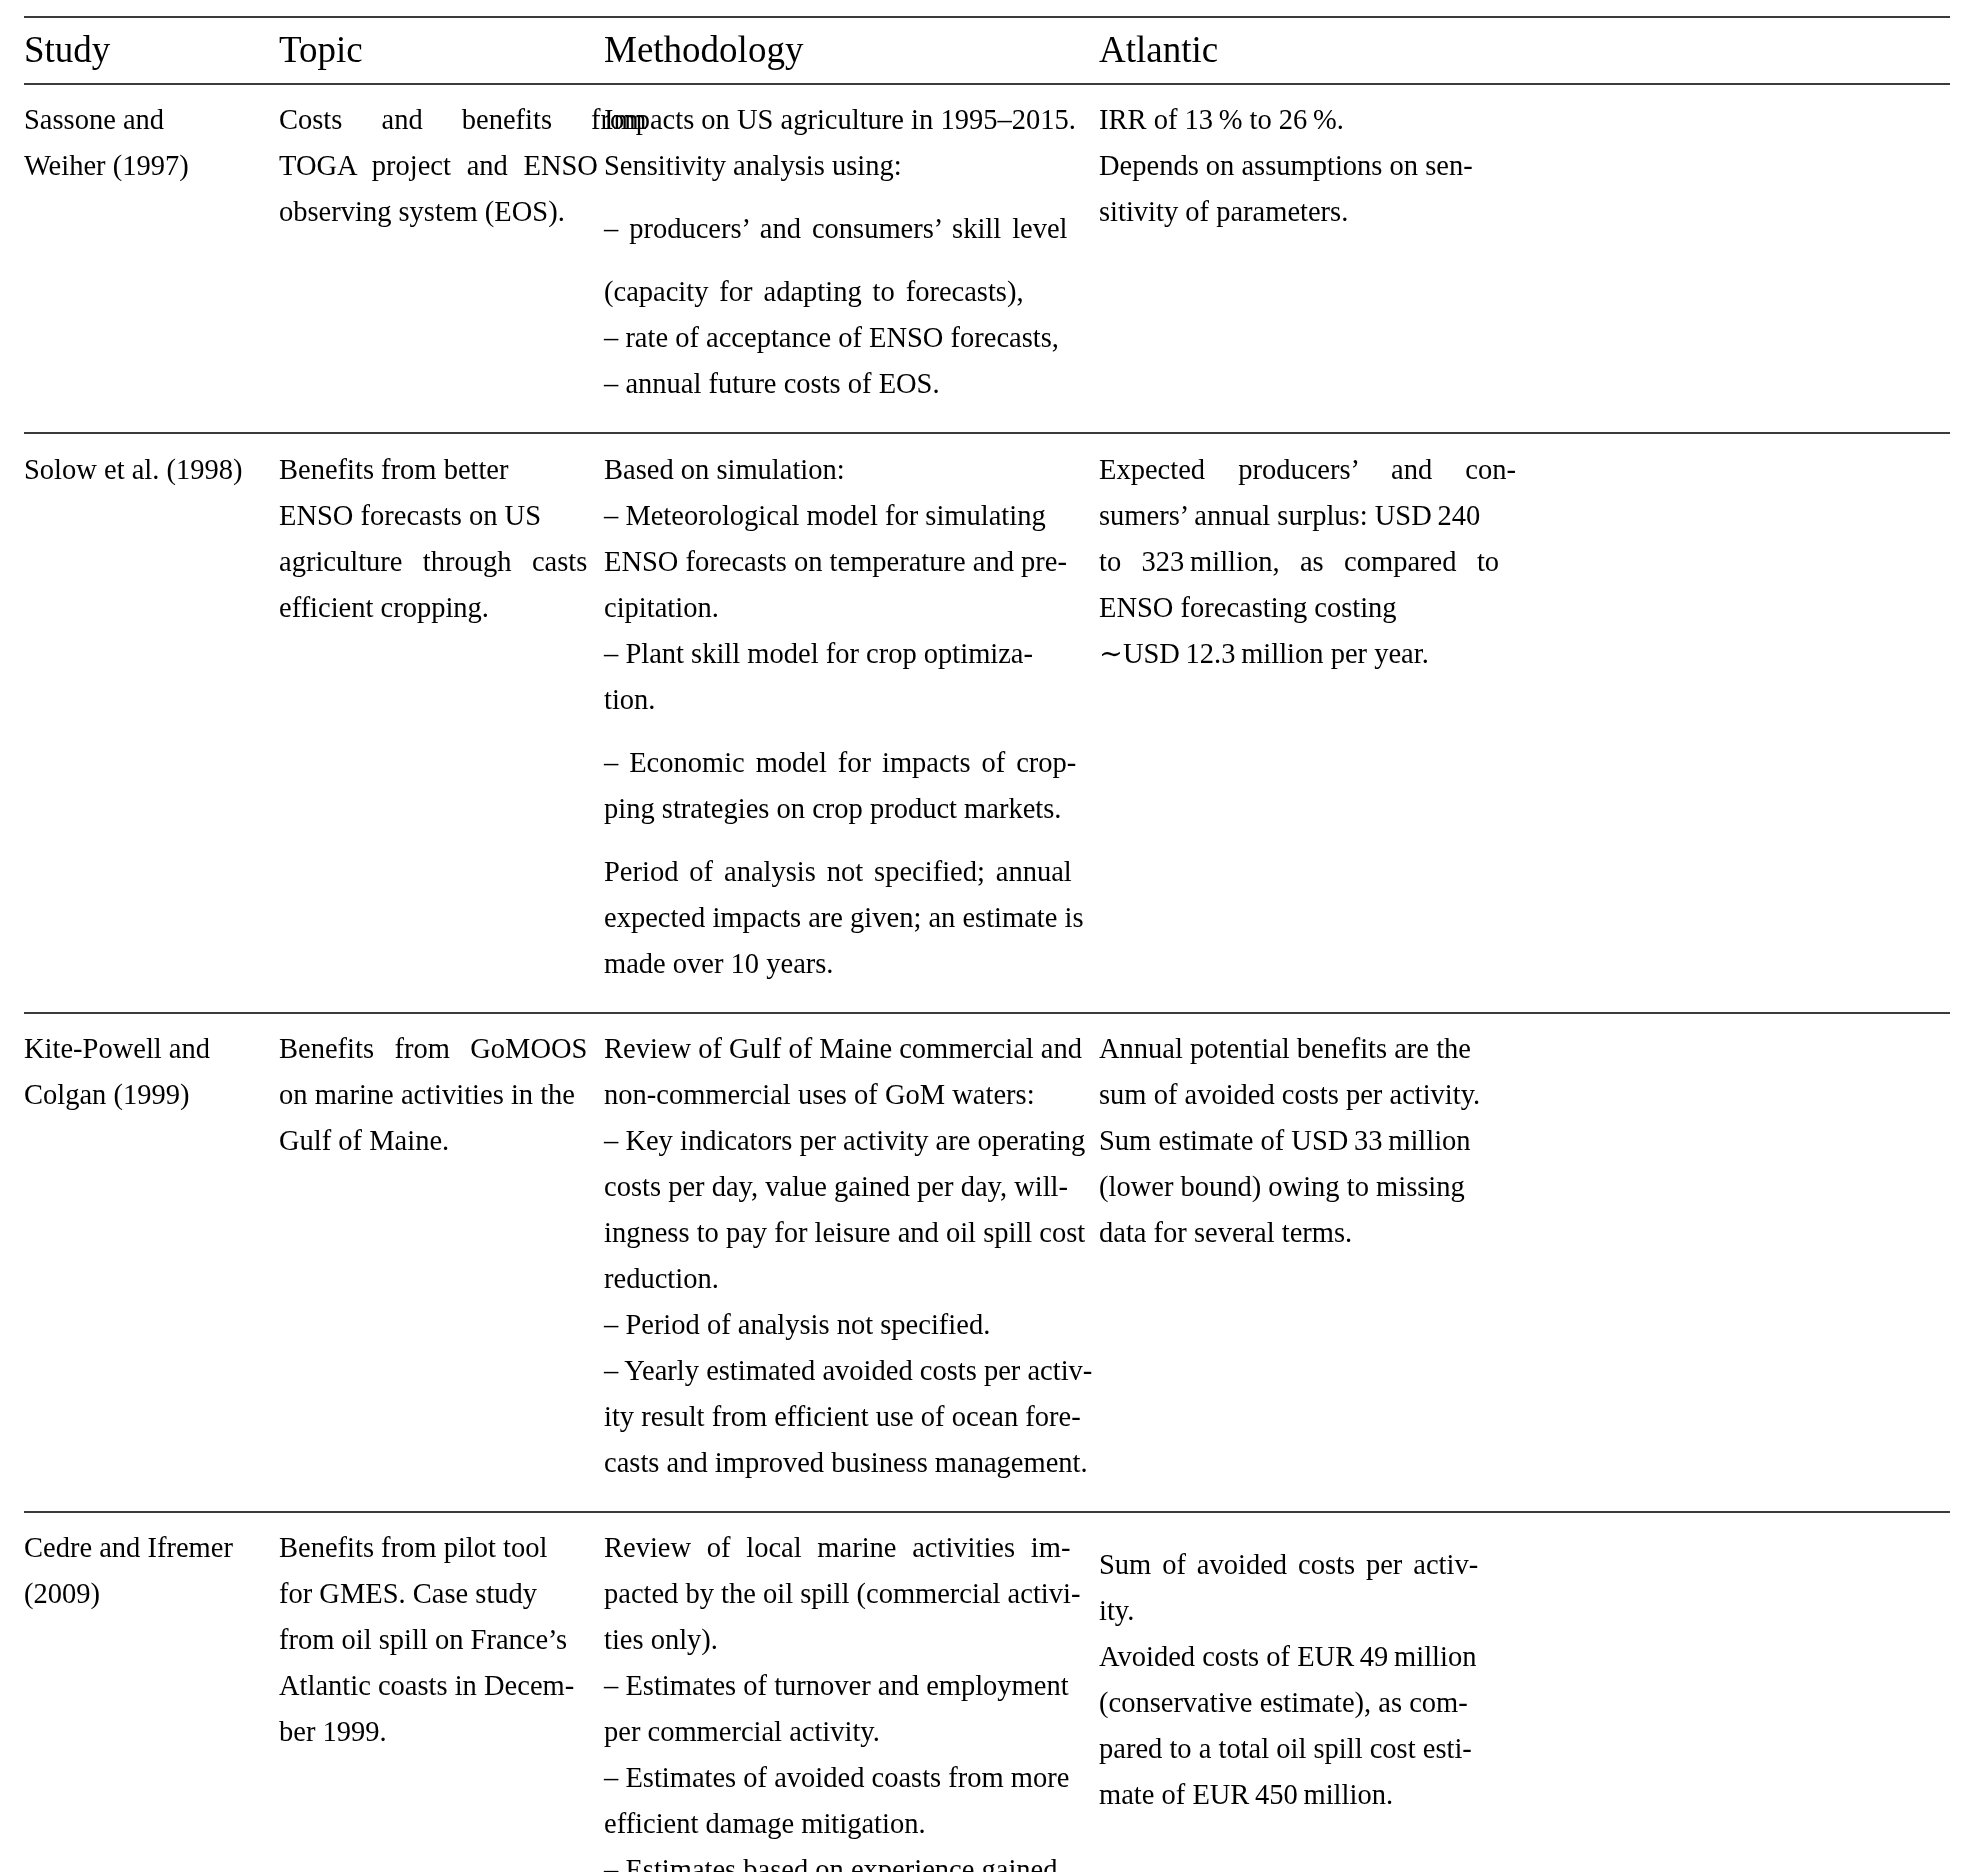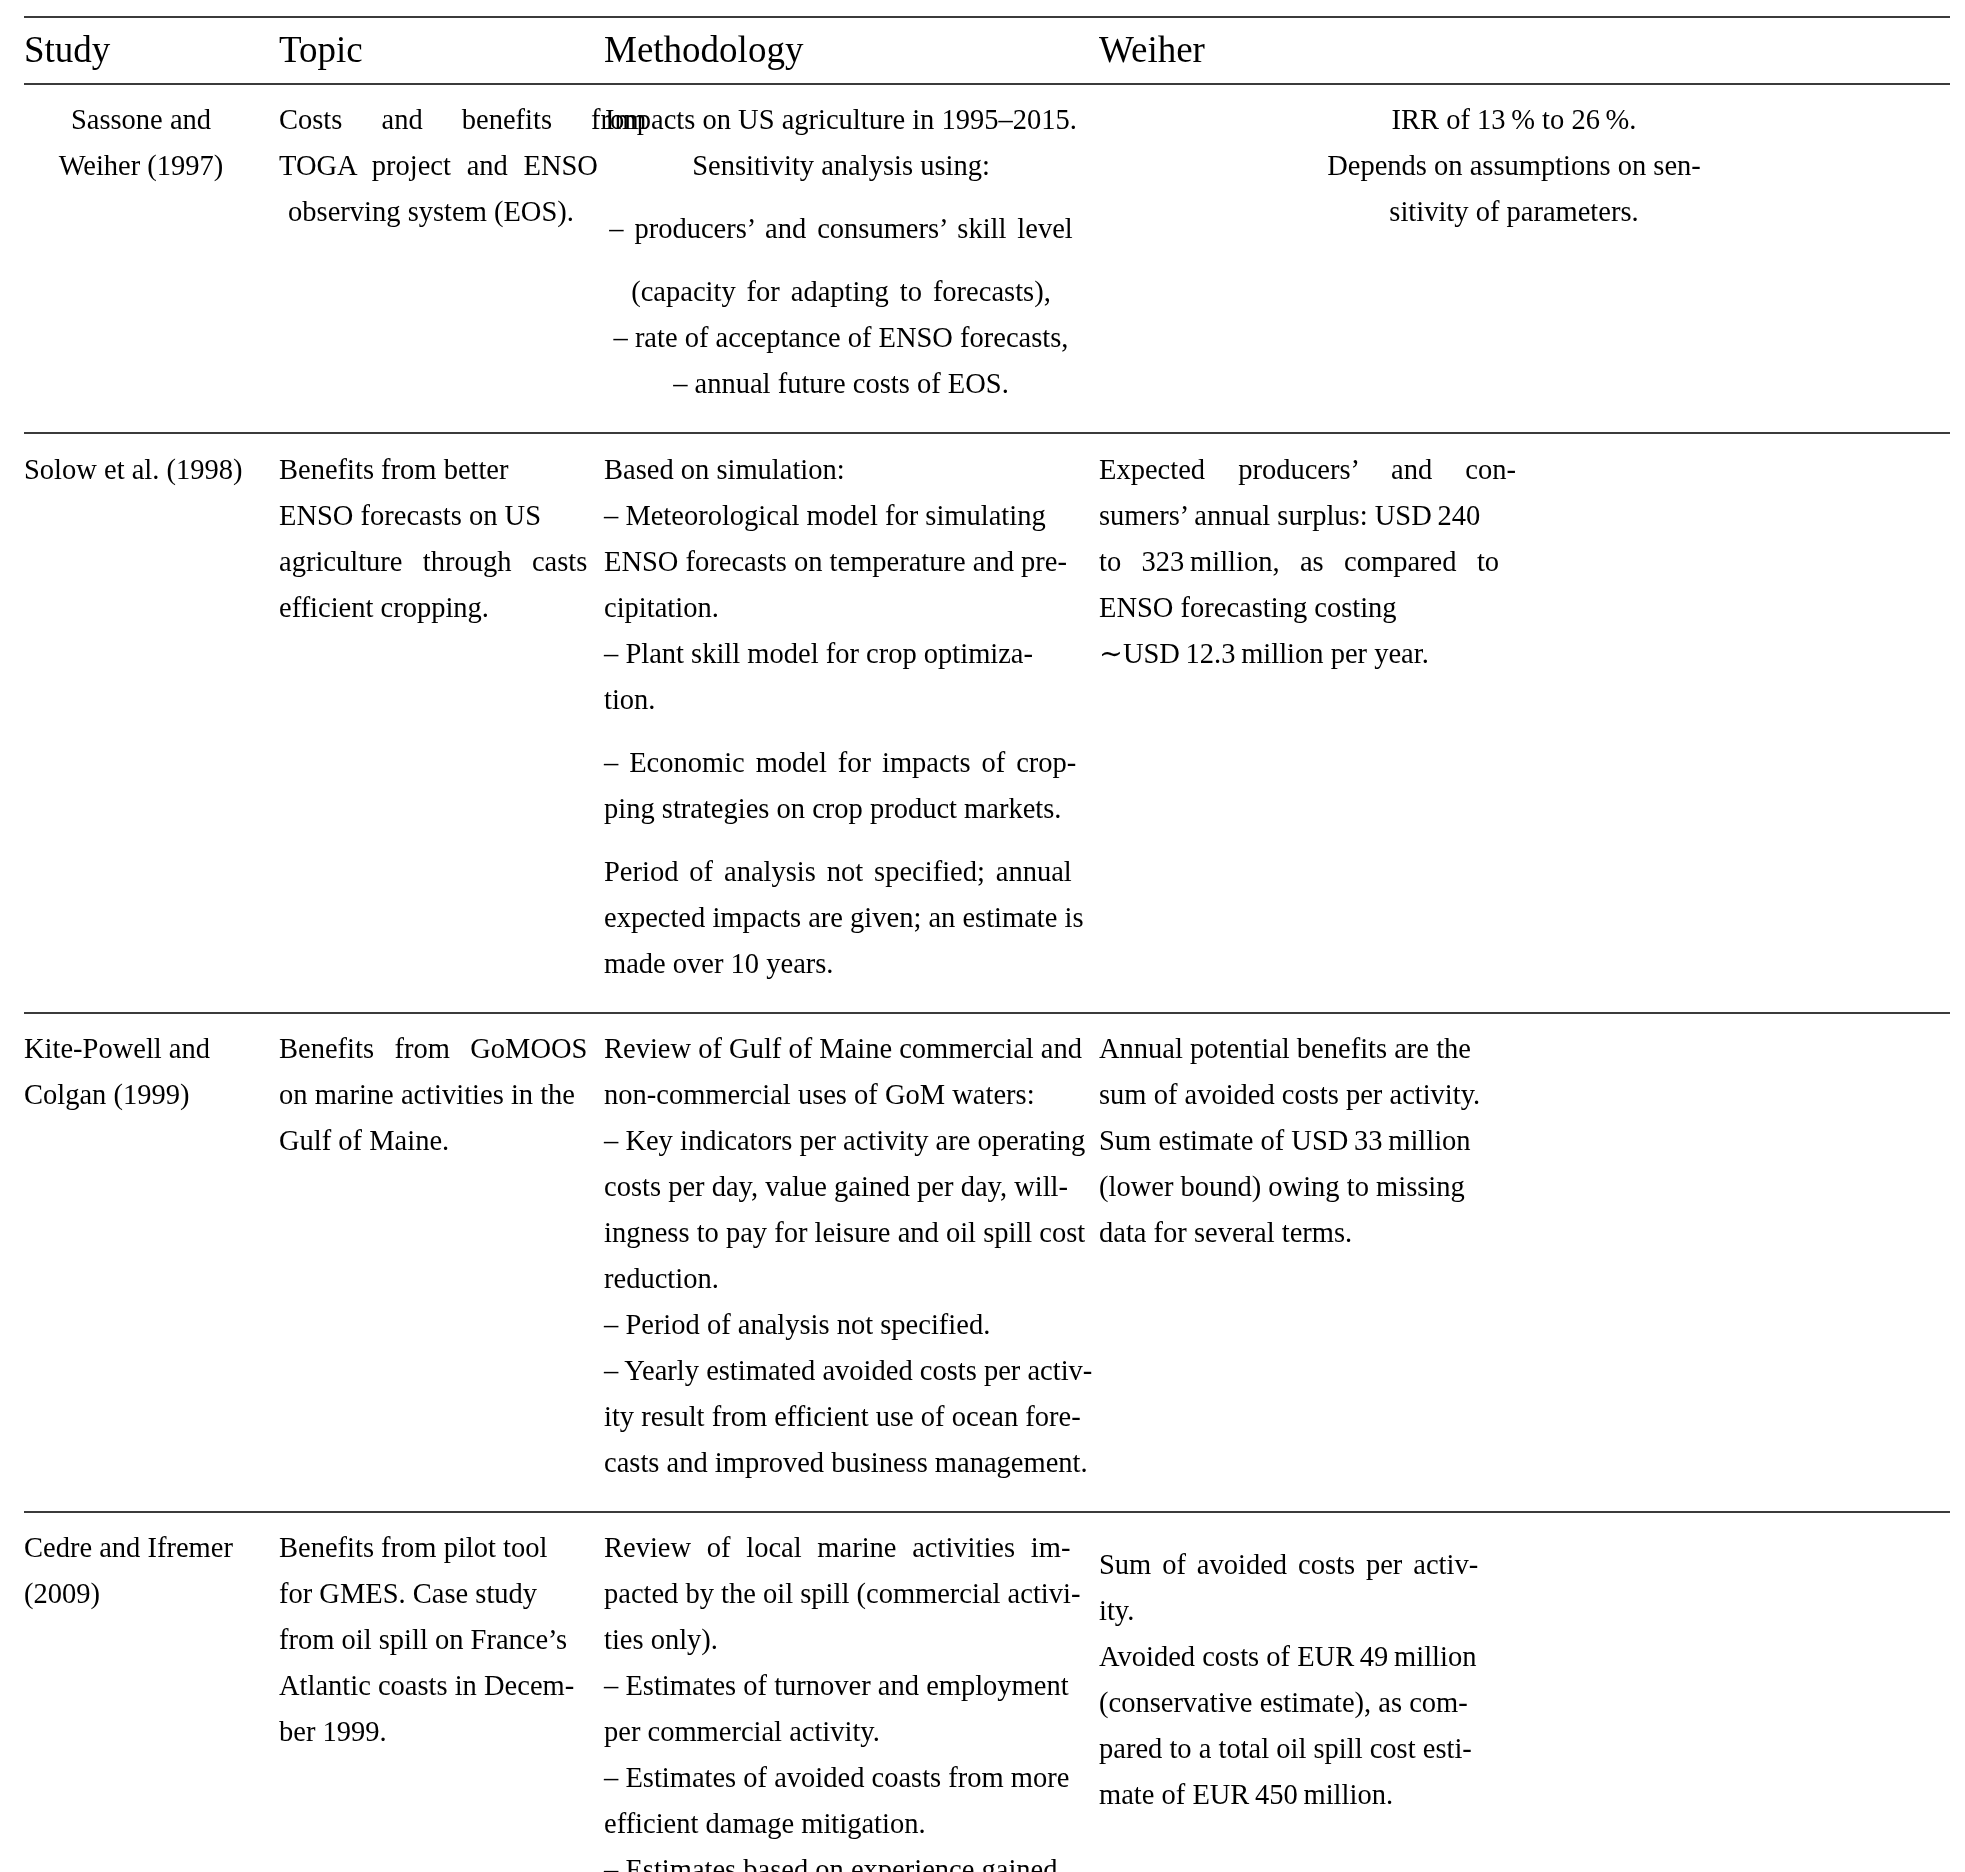--- a/index.html
+++ b/index.html
@@ -47,21 +47,20 @@
     line-height: 40px;
   }
 
   tbody td {
     vertical-align: top;
     padding: 12.4px 21px 25px 0;
     border-top: 2.9px solid #3b3b3b;
   }
   tbody tr:first-child td {
     border-top: none;
-    text-align: center;
   }
   tbody tr:last-child td {
     border-bottom: 2.9px solid #3b3b3b;
     padding-bottom: 17px;
   }
 
   .cell-line {
     display: block;
     white-space: nowrap;
   }
@@ -83,21 +82,21 @@
       <col class="c-study">
       <col class="c-topic">
       <col class="c-method">
       <col class="c-results">
     </colgroup>
     <thead>
       <tr>
         <th>Study</th>
         <th>Topic</th>
         <th>Methodology</th>
-        <th>Weiher</th>
+        <th>Atlantic</th>
       </tr>
     </thead>
     <tbody>
 
       <tr>
         <td>
           <span class="cell-line j1">Sassone and</span>
           <span class="cell-line j1">Weiher (1997)</span>
         </td>
         <td>

